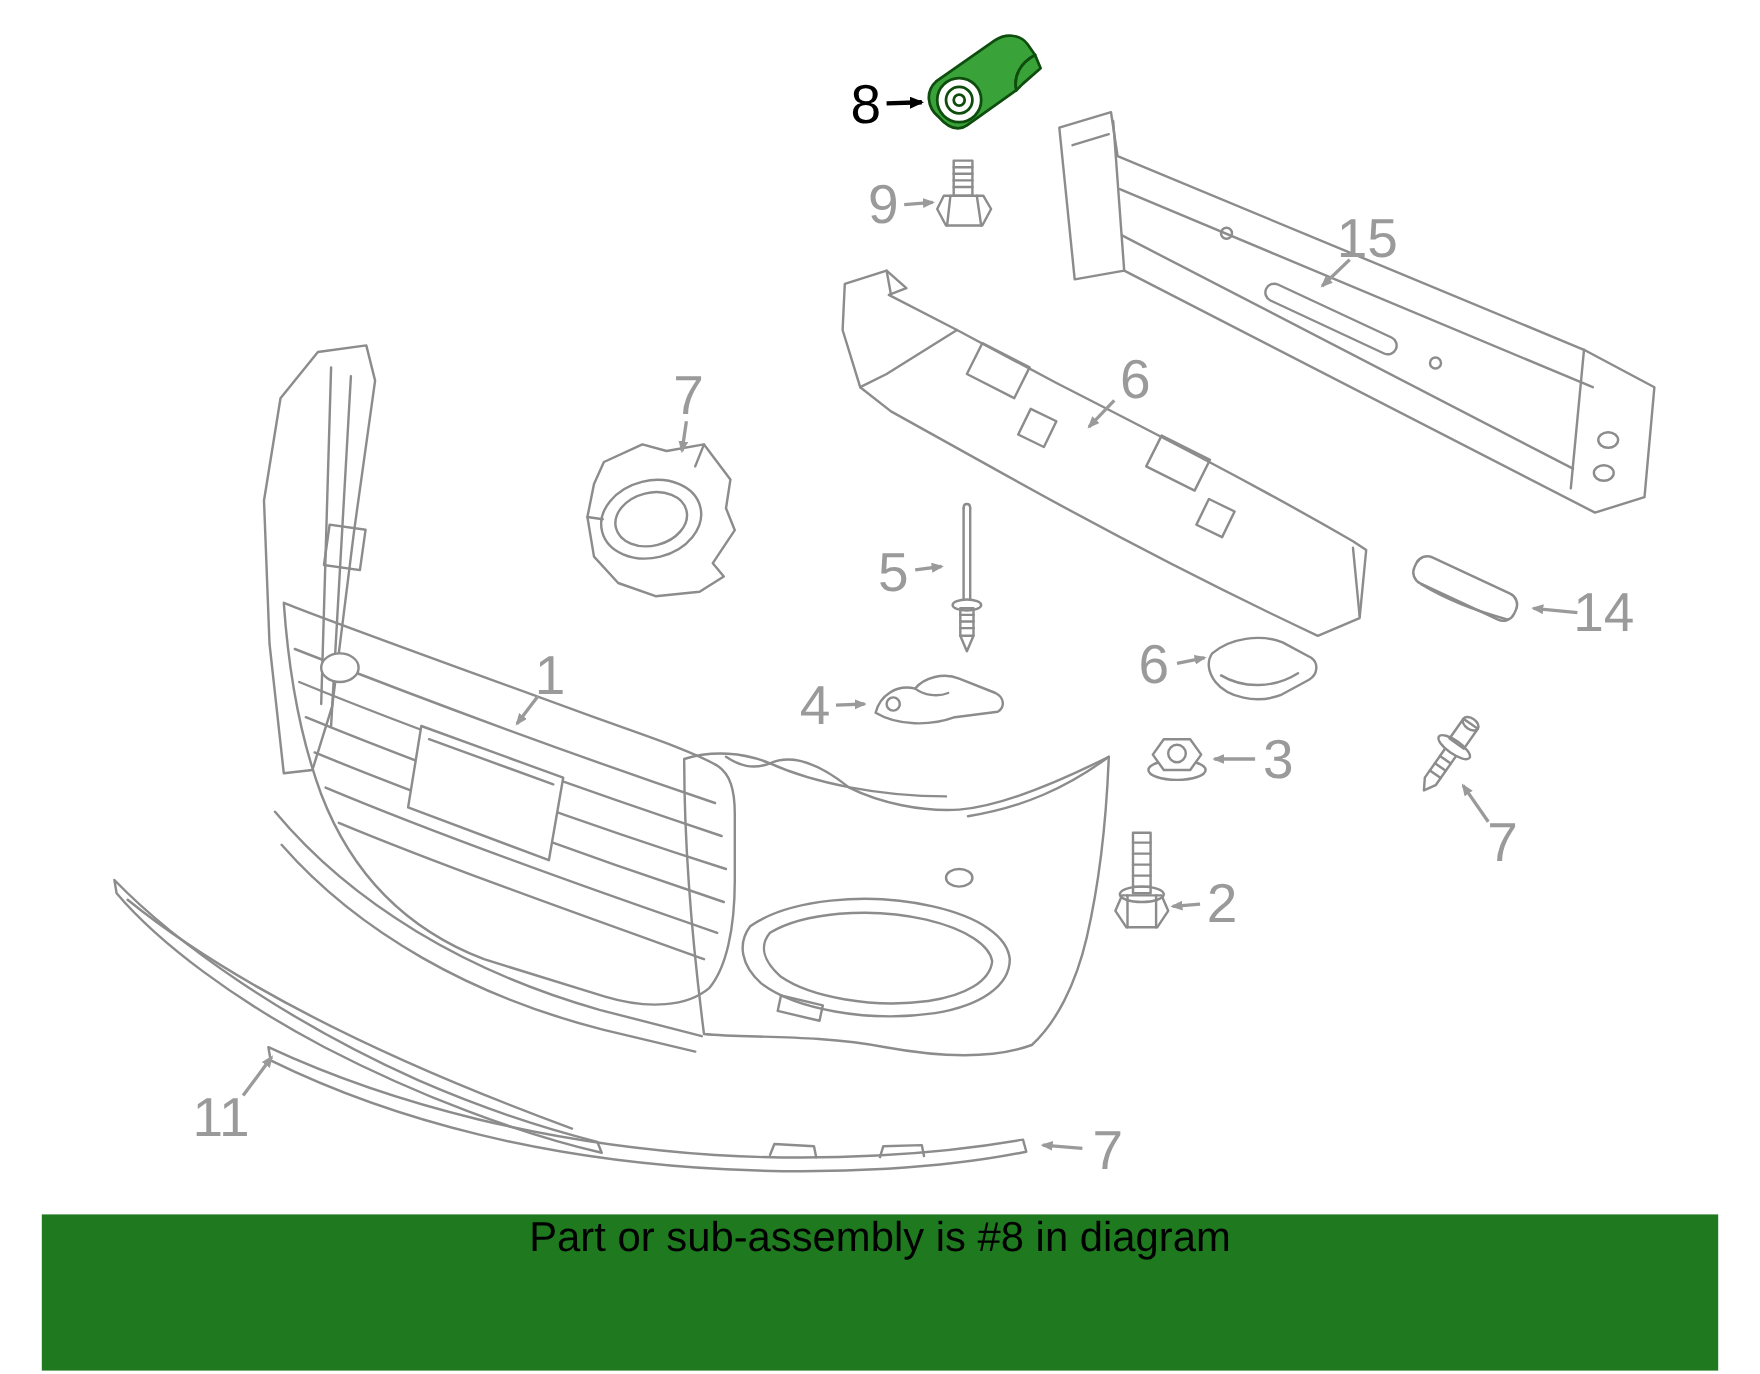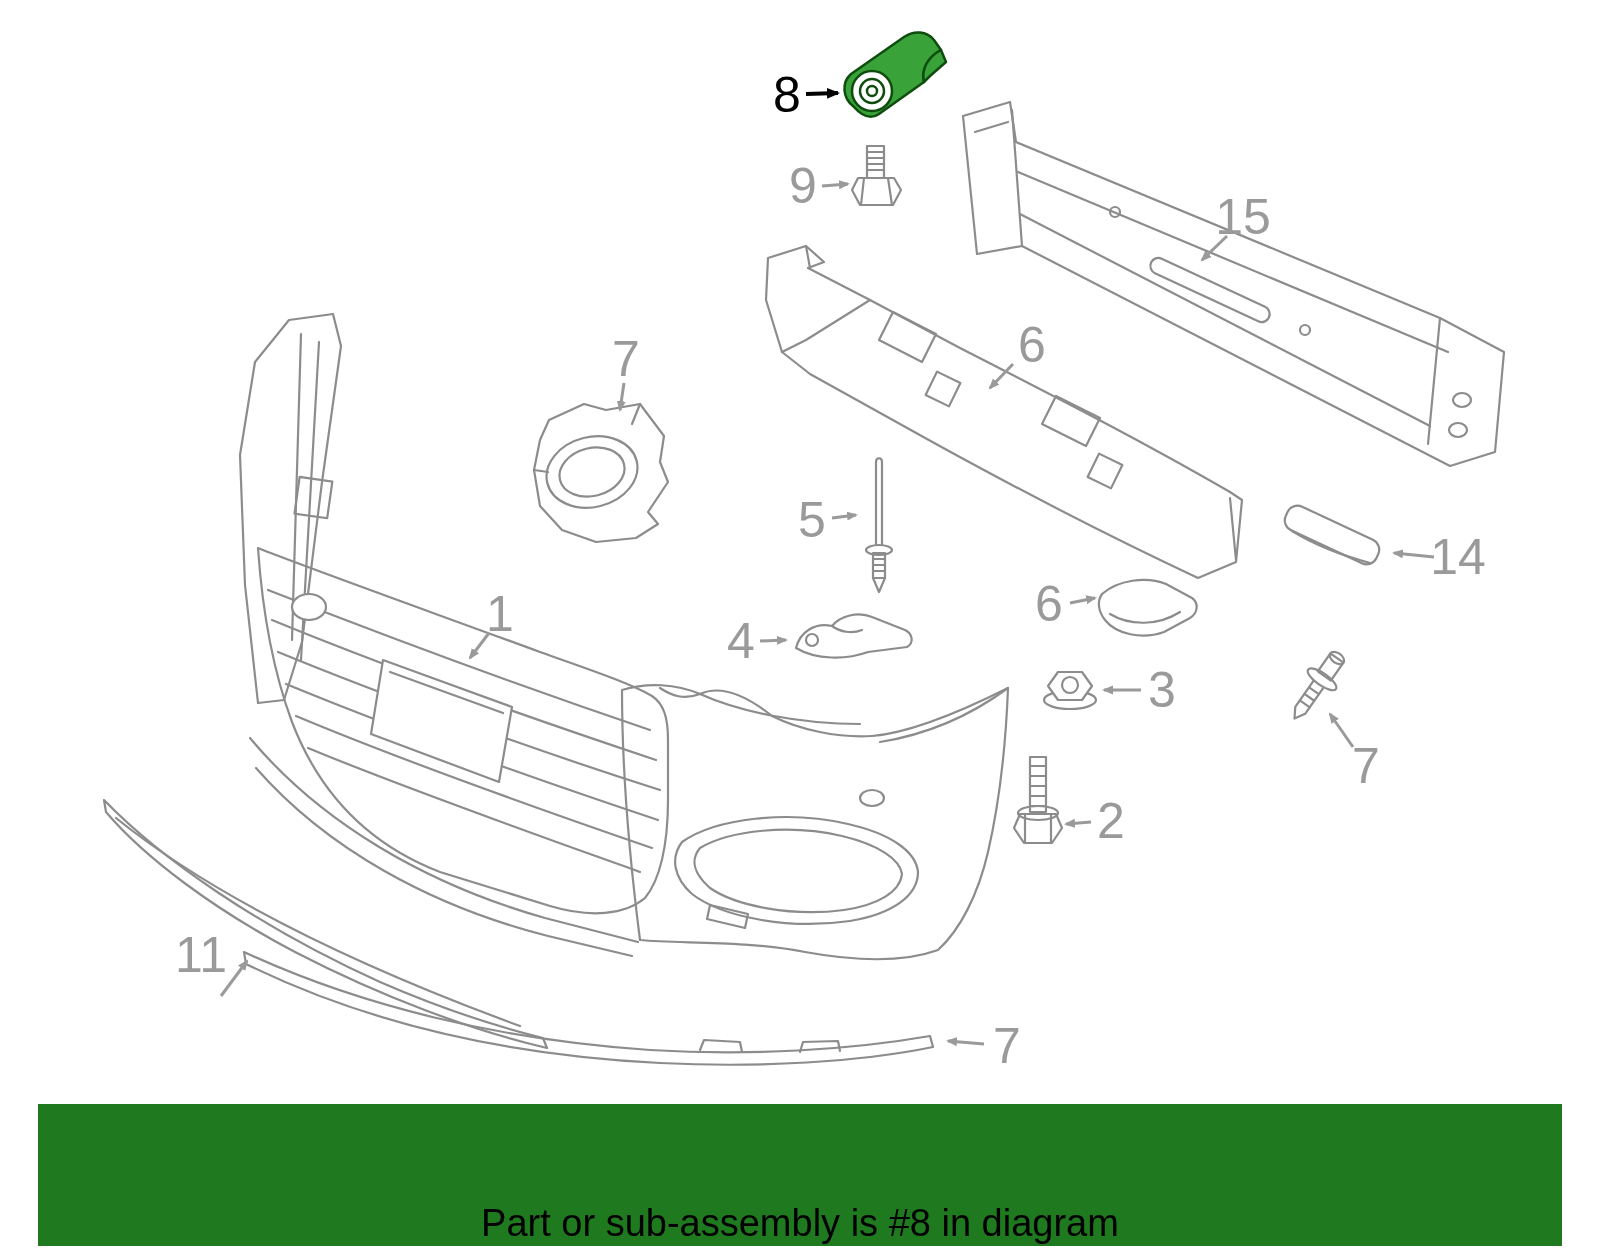--- a/index.html
+++ b/index.html
@@ -34,21 +34,21 @@
     color:var(--label);
     user-select:none;
     line-height:1;
   }
   .callout.hl-label{color:var(--hl-label);}
   .banner{
     position:absolute;
     left:38px;right:38px;top:1104px;bottom:3px;
     background:var(--banner-bg);
     color:var(--banner-text);
-    display:flex;flex-direction:column;justify-content:flex-end;align-items:center;
+    display:flex;flex-direction:column;justify-content:space-between;align-items:center;
     gap:10px;
     text-align:center;
   }
   .banner-line{font-size:38px;line-height:1.15;}
 </style>
 </head>
 <body>
 
 <div class="stage">
 
@@ -226,21 +226,21 @@
   <div class="callout" style="left:500px;top:614px">1</div>
   <div class="callout" style="left:1111px;top:821px">2</div>
   <div class="callout" style="left:1162px;top:690px">3</div>
   <div class="callout" style="left:741px;top:641px">4</div>
   <div class="callout" style="left:812px;top:520px">5</div>
   <div class="callout" style="left:1049px;top:604px">6</div>
   <div class="callout" style="left:1366px;top:766px">7</div>
   <div class="callout hl-label" style="left:787px;top:95px">8</div>
   <div class="callout" style="left:803px;top:186px">9</div>
   <div class="callout" style="left:1007px;top:1046px">7</div>
-  <div class="callout" style="left:201px;top:955px">11</div>
+  <div class="callout" style="left:201px;top:1016px">11</div>
   <div class="callout" style="left:626px;top:359px">7</div>
   <div class="callout" style="left:1032px;top:345px">6</div>
   <div class="callout" style="left:1458px;top:557px">14</div>
   <div class="callout" style="left:1243px;top:217px">15</div>
 
   <div class="banner">
     <div class="banner-line">Part or sub-assembly is #8 in diagram</div>
   </div>
 
 </div>

